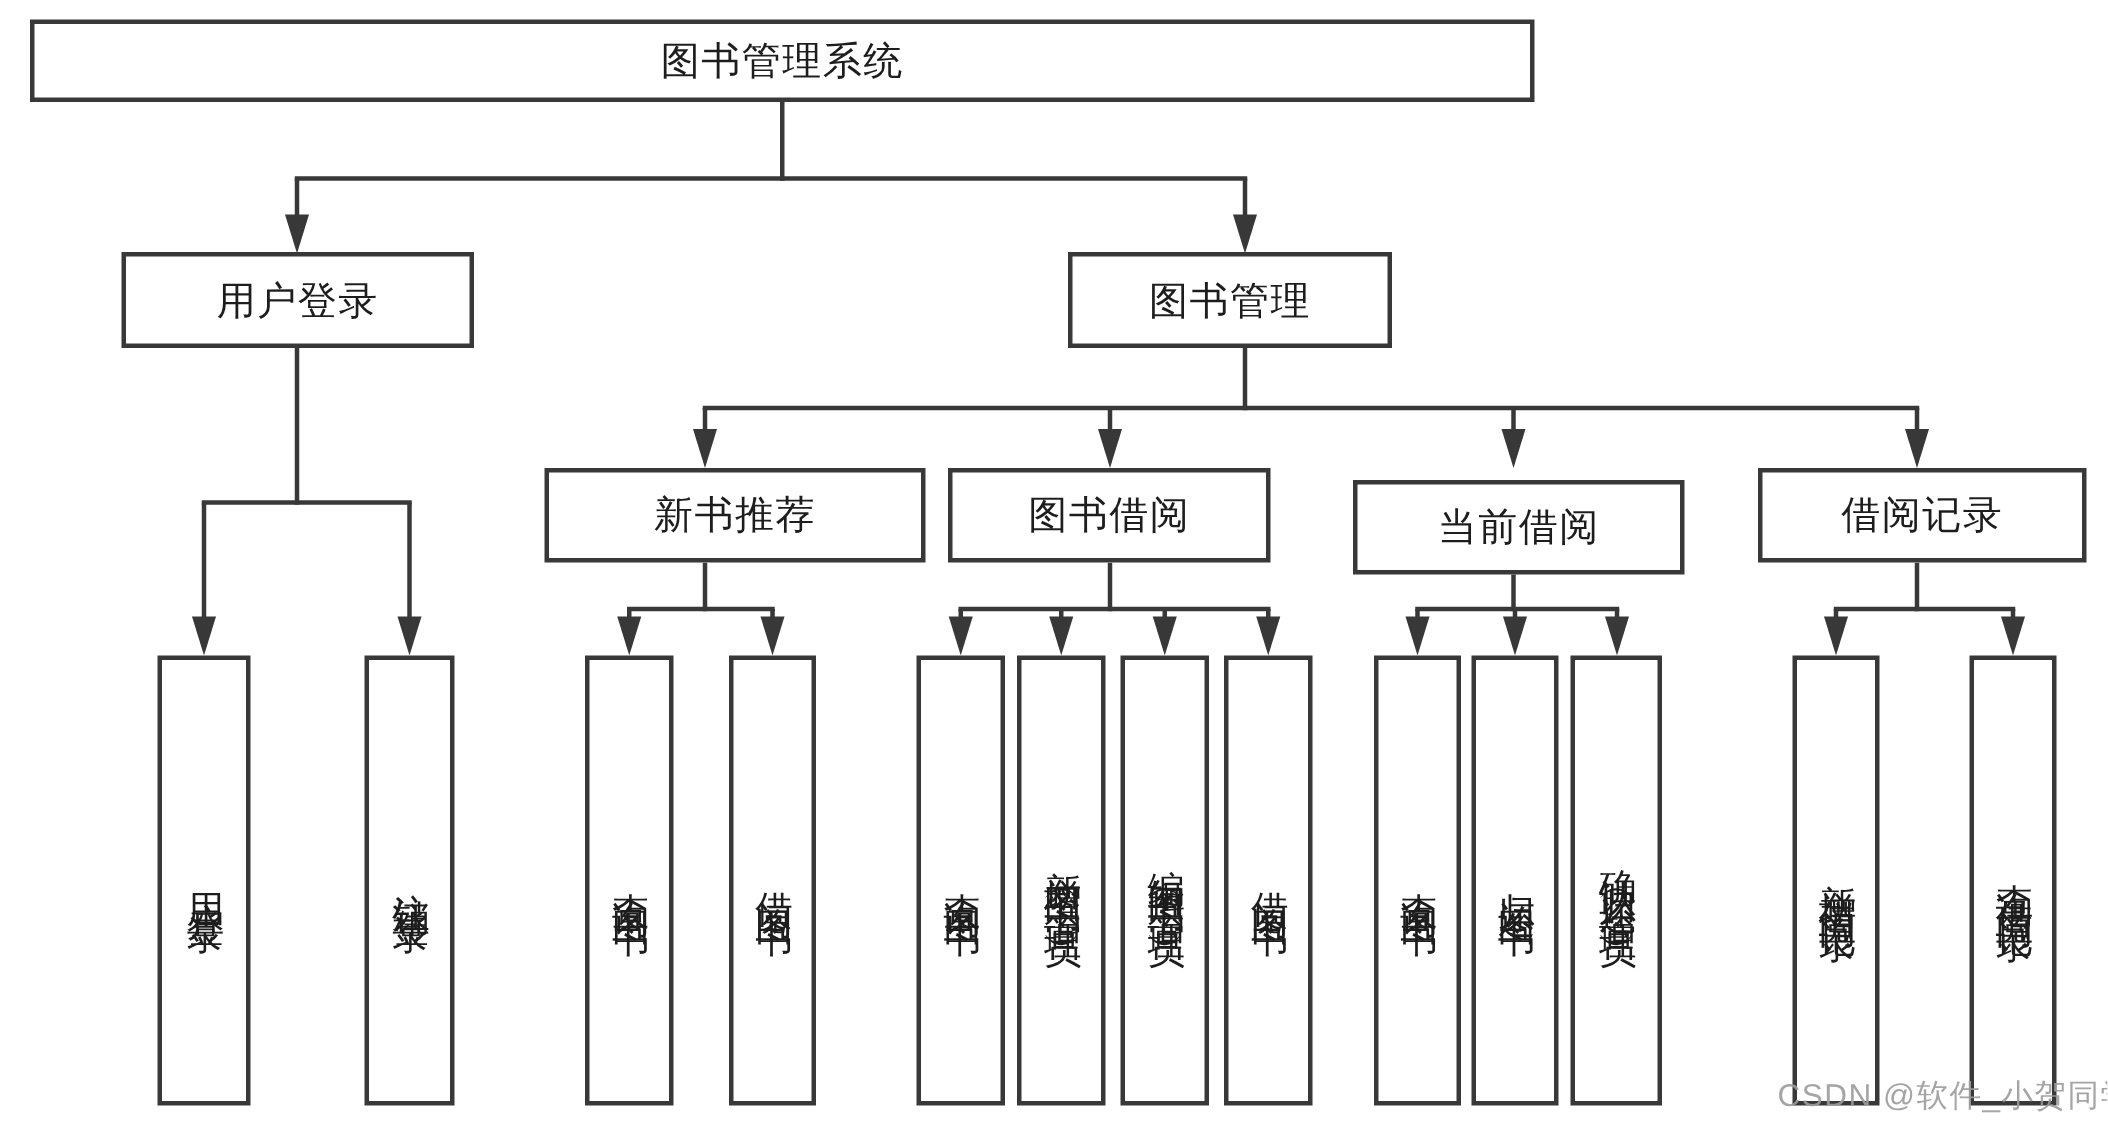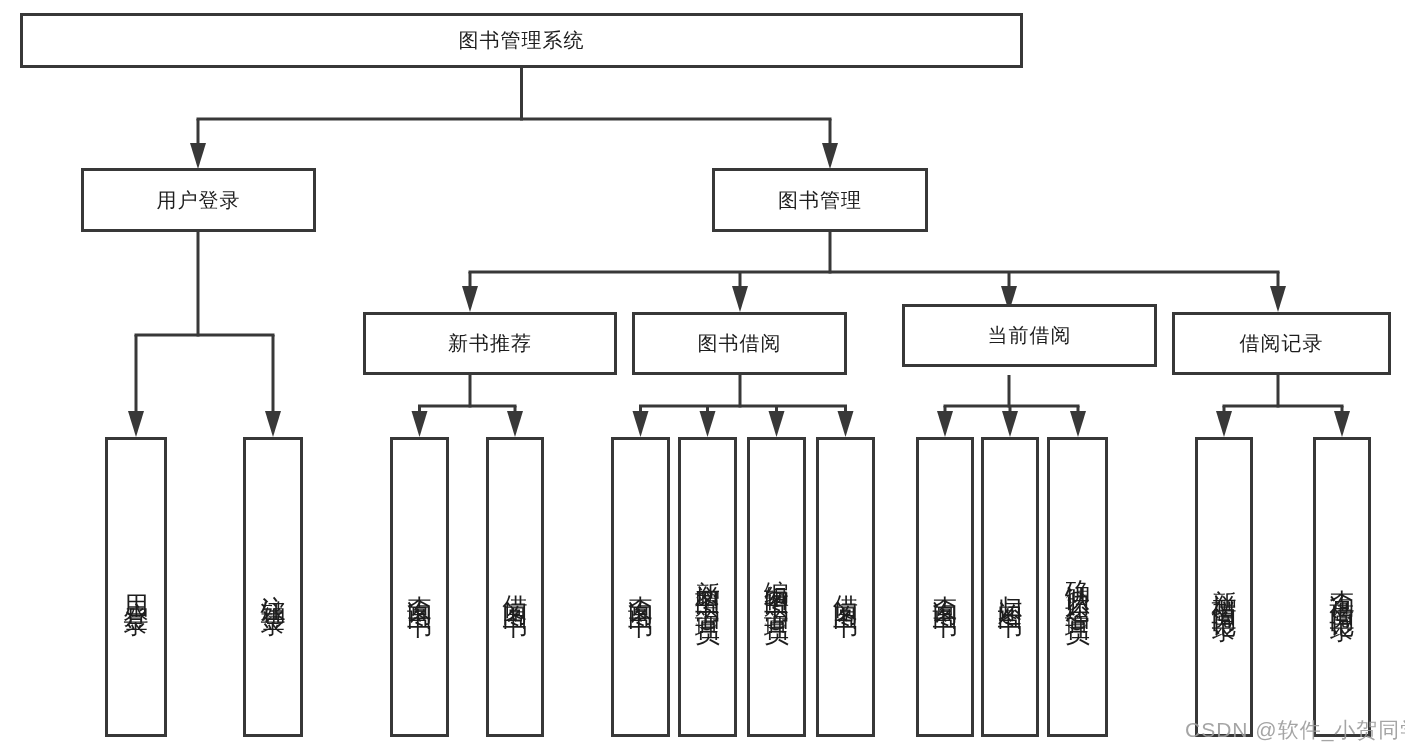--- a/index.html
+++ b/index.html
@@ -21,39 +21,39 @@
     box-sizing: border-box;
     background: #ffffff;
     border: 3px solid #383838;
     display: flex;
     align-items: center;
     justify-content: center;
     color: #1d1d1d;
     z-index: 1;
   }
   .hlabel {
-    font-size: 20px;
+    font-size: 26px;
     letter-spacing: 1px;
     white-space: nowrap;
   }
   .vtext {
     writing-mode: vertical-rl;
     text-orientation: mixed;
     font-size: 25px;
     line-height: 1;
     letter-spacing: 6px;
     white-space: nowrap;
   }
   
   .n-root { left: 20px;  top: 13px;  width: 1003px; height: 55px; }
   .n-2a   { left: 81px;  top: 168px; width: 235px;  height: 64px; }
   .n-2b   { left: 712px; top: 168px; width: 216px;  height: 64px; }
   .n-3a   { left: 363px;  top: 312px; width: 254px; height: 63px; }
   .n-3b   { left: 632px;  top: 312px; width: 215px; height: 63px; }
-  .n-3c   { left: 902px;  top: 304px; width: 255px; height: 63px; }
+  .n-3c   { left: 902px;  top: 320px; width: 221px; height: 63px; }
   .n-3d   { left: 1172px; top: 312px; width: 219px; height: 63px; }
   .leaf { top: 437px; height: 300px; }
   .l1  { left: 105px;  width: 62px; }
   .l2  { left: 243px;  width: 60px; }
   .l3  { left: 390px;  width: 59px; }
   .l4  { left: 486px;  width: 58px; }
   .l5  { left: 611px;  width: 59px; }
   .l6  { left: 678px;  width: 59px; }
   .l7  { left: 747px;  width: 59px; }
   .l8  { left: 816px;  width: 59px; }

